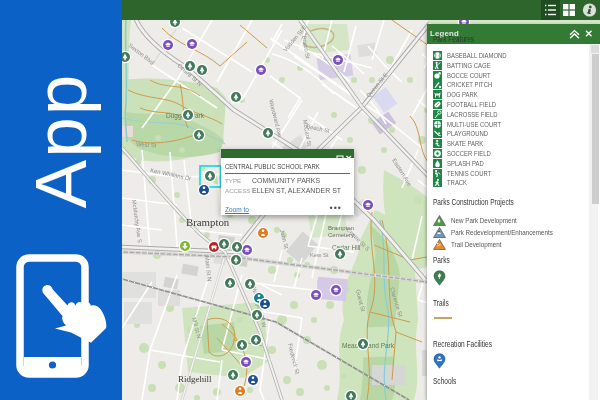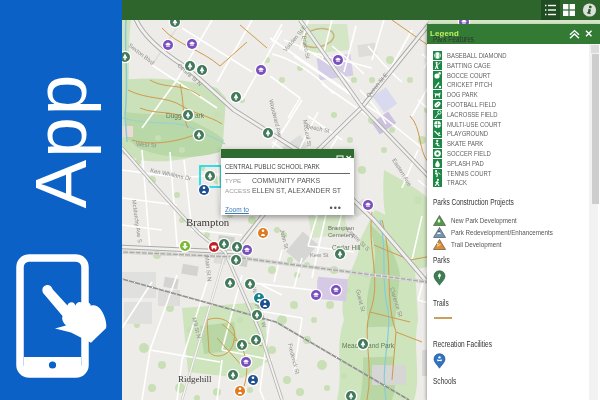--- a/index.html
+++ b/index.html
@@ -3,21 +3,21 @@
 <meta charset="utf-8">
 <style>
   html,body{margin:0;padding:0;}
   body{width:600px;height:400px;overflow:hidden;position:relative;font-family:"Liberation Sans",sans-serif;}
   #leftbar{position:absolute;left:0;top:0;width:122px;height:400px;background:#0b61c5;}
   #apptext{position:absolute;left:0;top:20px;width:122px;height:240px;display:flex;align-items:center;justify-content:center;}
   #apptext span{display:block;transform:rotate(-90deg);color:#fff;font-size:73px;font-weight:400;letter-spacing:2px;}
   #topbar{position:absolute;left:122px;top:0;width:478px;height:20px;background:#2d652d;}
   #mapwrap{position:absolute;left:122px;top:20px;width:478px;height:380px;overflow:hidden;background:#edecE8;}
   #legend{position:absolute;left:427px;top:24px;width:173px;height:376px;background:#fff;box-shadow:-1px 1px 3px rgba(0,0,0,.3);}
-  #legendhdr{position:absolute;left:0;top:0;width:173px;height:20px;background:#337b35;color:#bef264;}
+  #legendhdr{position:absolute;left:0;top:0;width:173px;height:20px;background:#337b35;color:#e5e5e5;}
   #legendhdr .t{position:absolute;left:3px;top:5px;font-size:7.8px;font-weight:bold;letter-spacing:.2px;}
   #legendbody{position:absolute;left:0;top:8px;width:162px;bottom:0;overflow:hidden;color:#4d4d4d;}
   .sechdr{font-size:8.2px;color:#323232;transform:scaleX(.8);transform-origin:left center;white-space:nowrap;}
   .lg-item{position:absolute;left:6px;display:flex;align-items:center;}
   .lg-item .ic{width:9px;height:9px;margin-right:5px;flex:none;}
   .lg-item .lb{font-size:6.5px;color:#616161;white-space:nowrap;transform:scaleX(.91);transform-origin:left center;}
   #scrollbar{position:absolute;right:2px;top:20px;width:9px;height:356px;background:#f2f2f2;}
   #scrollthumb{position:absolute;right:1px;top:30px;width:7px;height:150px;background:#cdcdcd;}
   #scrollbtn{position:absolute;right:1.5px;top:21px;width:8px;height:8px;background:#dcdcdc;}
   #popup{position:absolute;left:221px;top:149px;width:133px;height:66px;background:#fff;box-shadow:0 2px 6px rgba(0,0,0,.4);}

